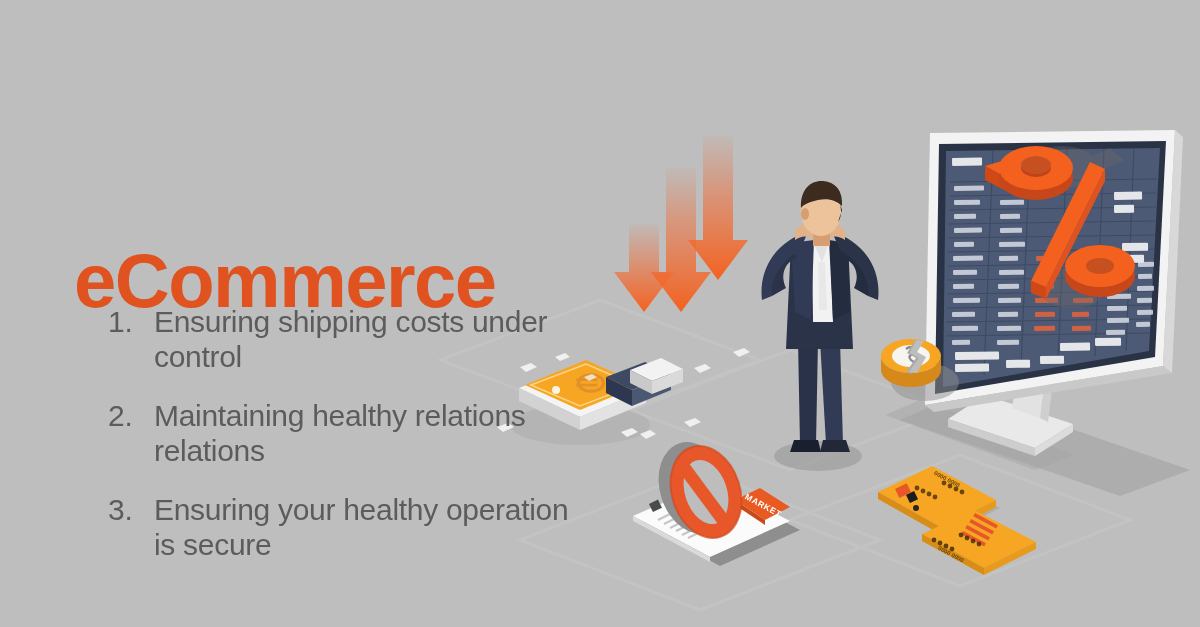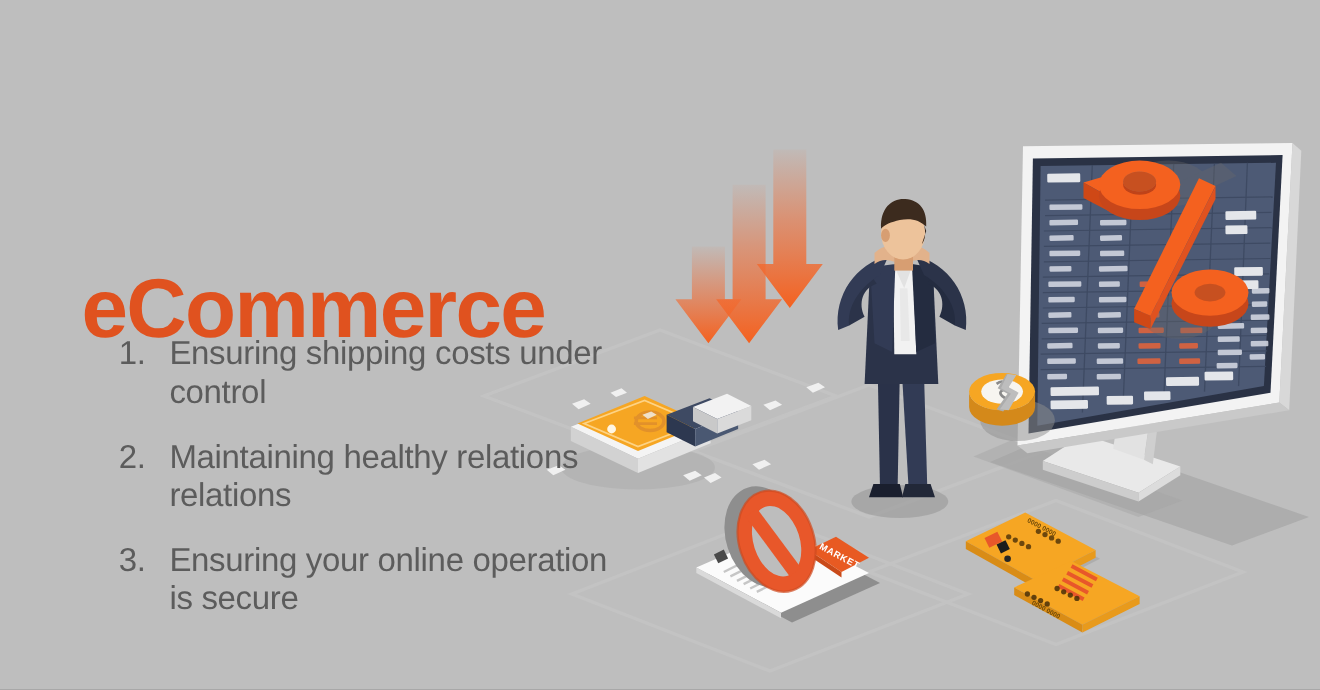--- a/index.html
+++ b/index.html
@@ -442,18 +442,18 @@
       <li class="challenge-item">
         <span class="challenge-num">1.</span>
         <span class="challenge-text">Ensuring shipping costs under control</span>
       </li>
       <li class="challenge-item">
         <span class="challenge-num">2.</span>
         <span class="challenge-text">Maintaining healthy relations relations</span>
       </li>
       <li class="challenge-item">
         <span class="challenge-num">3.</span>
-        <span class="challenge-text">Ensuring your online operation is secure</span>
+        <span class="challenge-text">Ensuring your healthy operation is secure</span>
       </li>
     </ol>
   </div>
 
 </div>
 
 </body></html>

